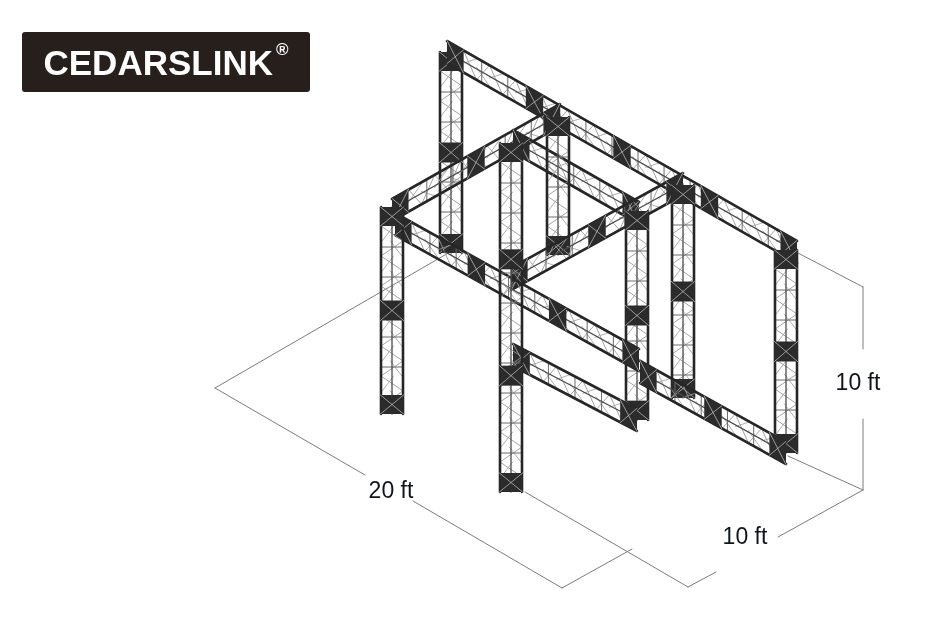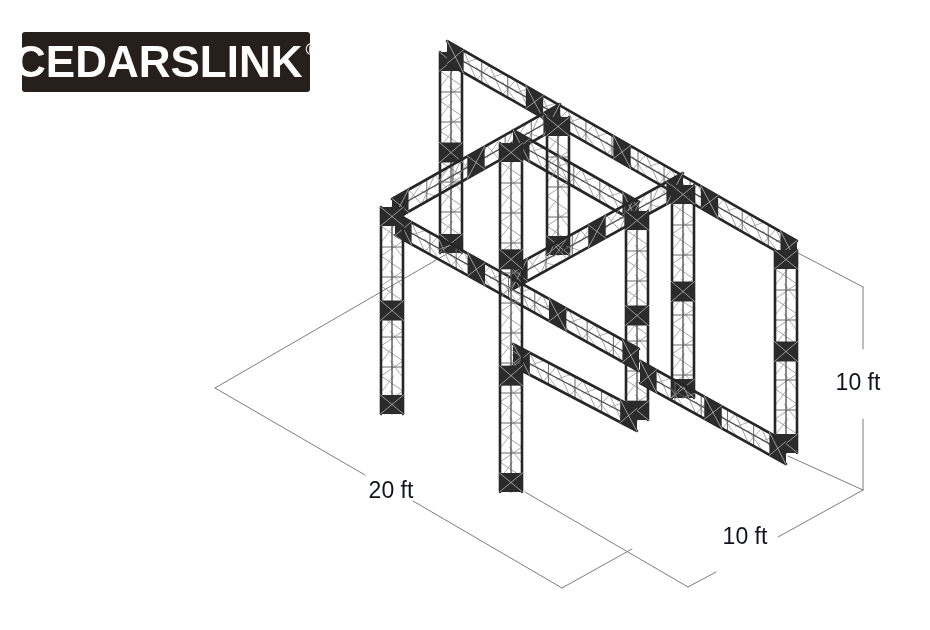--- a/index.html
+++ b/index.html
@@ -11,21 +11,21 @@
     font-family:"Liberation Sans",sans-serif;
   }
   .logo{
     position:absolute;left:22px;top:32px;
     width:288px;height:60px;
     display:flex;align-items:center;justify-content:center;
     border-radius:3px;
   }
   .logo-text{
     font-weight:bold;
-    font-size:44px;
+    font-size:35px;
     letter-spacing:0px;
     line-height:1;
   }
   .logo-reg{
     font-weight:bold;
     font-size:17px;
     margin:-26px 0 0 3px;
     line-height:1;
   }
   svg{position:absolute;left:0;top:0;}

